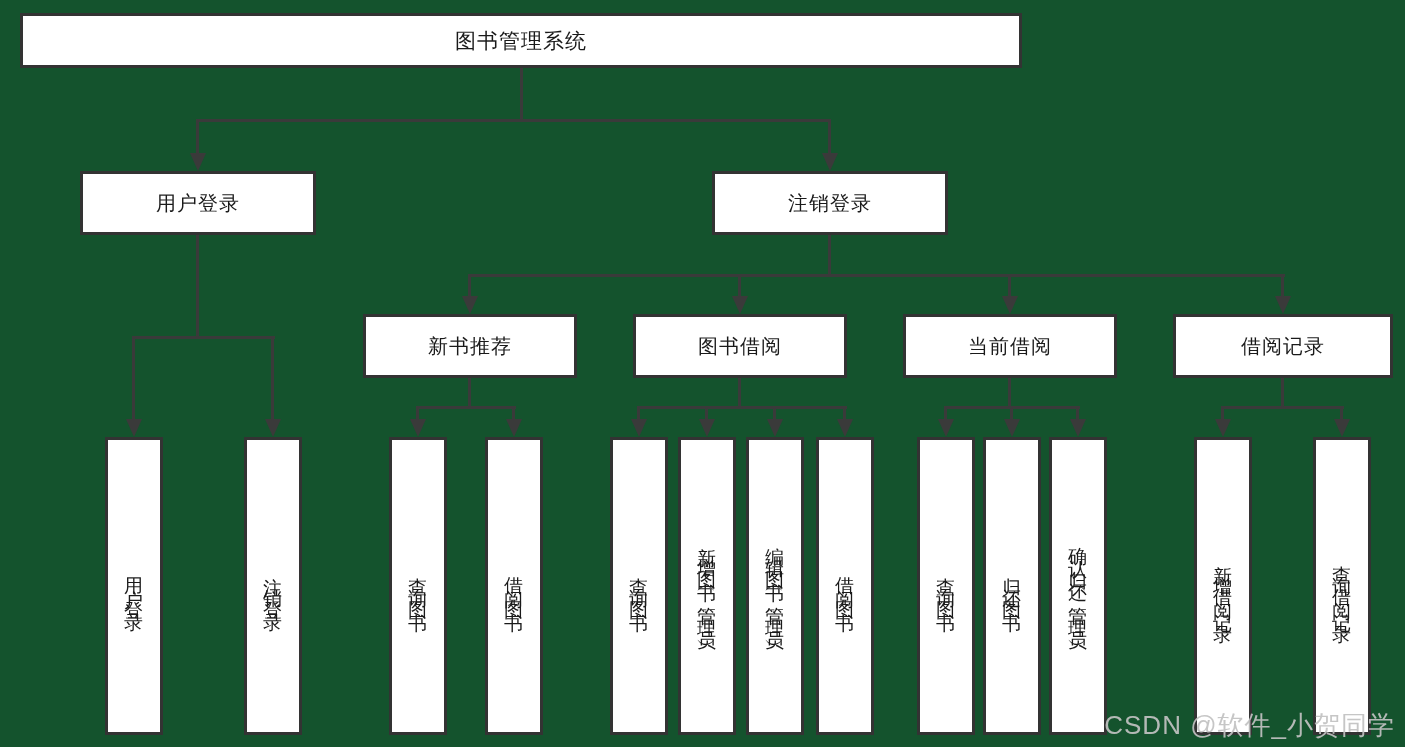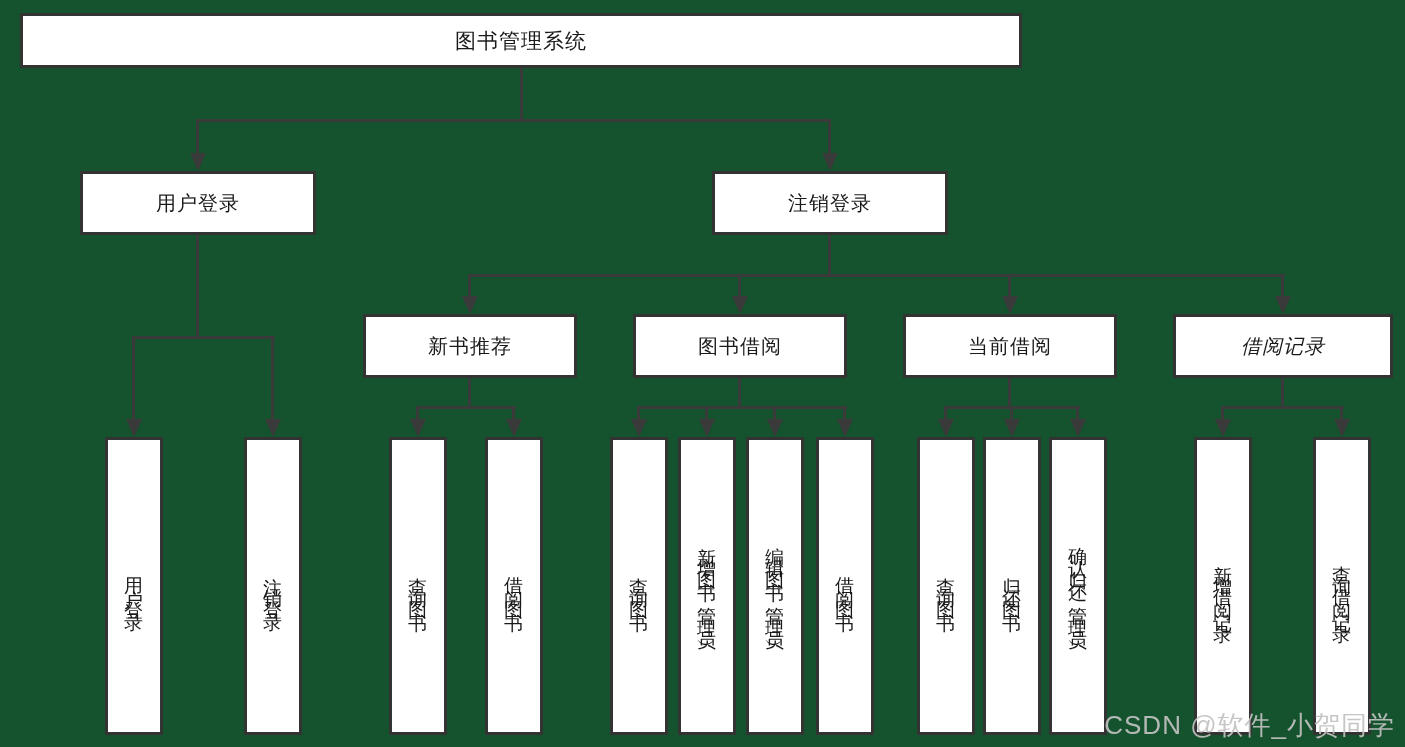--- a/index.html
+++ b/index.html
@@ -75,21 +75,21 @@
 
   <div class="box" style="left:363px; top:314px; width:214px; height:64px;">
     <span>新书推荐</span>
   </div>
   <div class="box" style="left:903px; top:314px; width:214px; height:64px;">
     <span>当前借阅</span>
   </div>
   <div class="box" style="left:633px; top:314px; width:214px; height:64px;">
     <span>图书借阅</span>
   </div>
-  <div class="box" style="left:1173px; top:314px; width:220px; height:64px;font-style:italic;">
+  <div class="box" style="left:1173px; top:314px; width:220px; height:64px;">
     <span>借阅记录</span>
   </div>
 
   <div class="vline" style="left:468px; top:378px; height:31px;"></div>
   <div class="hline" style="left:416px; top:406px; width:100px;"></div>
   <div class="vline" style="left:416px; top:406px; height:15px;"></div>
   <div class="arrow" style="left:410px; top:419px;"></div>
   <div class="vline" style="left:512px; top:406px; height:15px;"></div>
   <div class="arrow" style="left:506px; top:419px;"></div>
 

